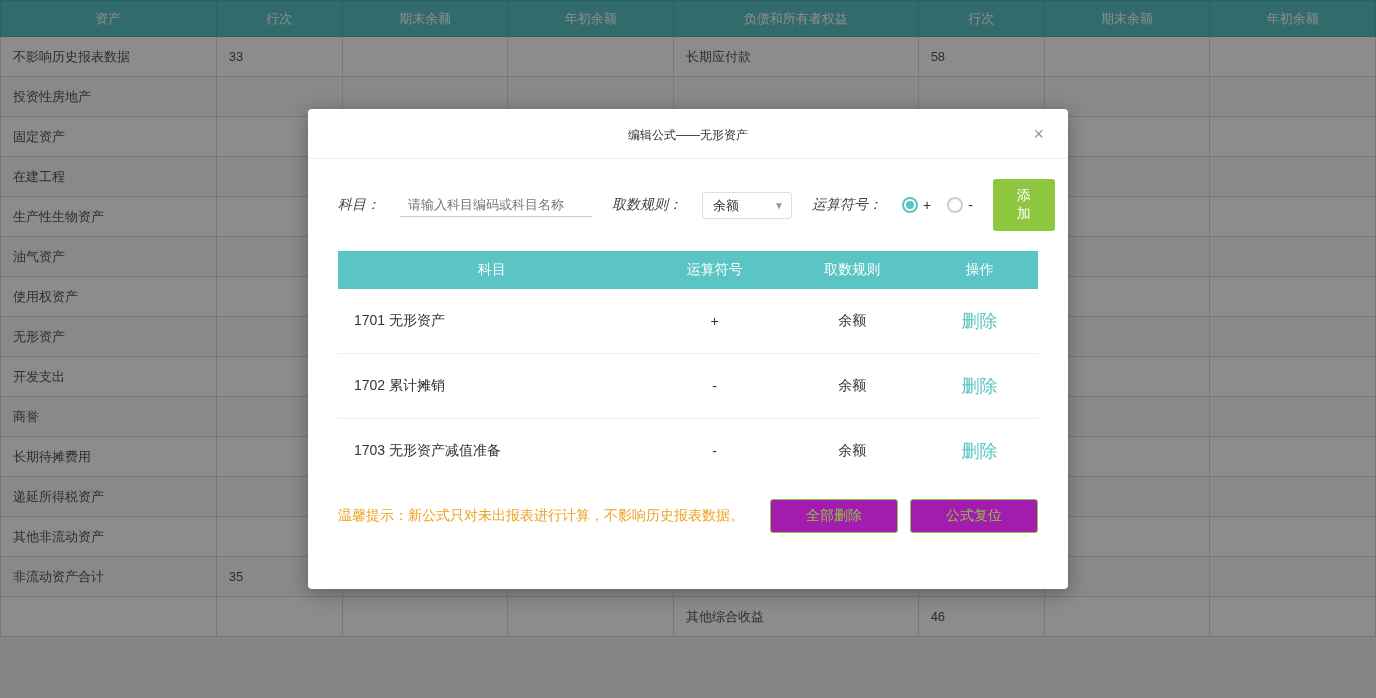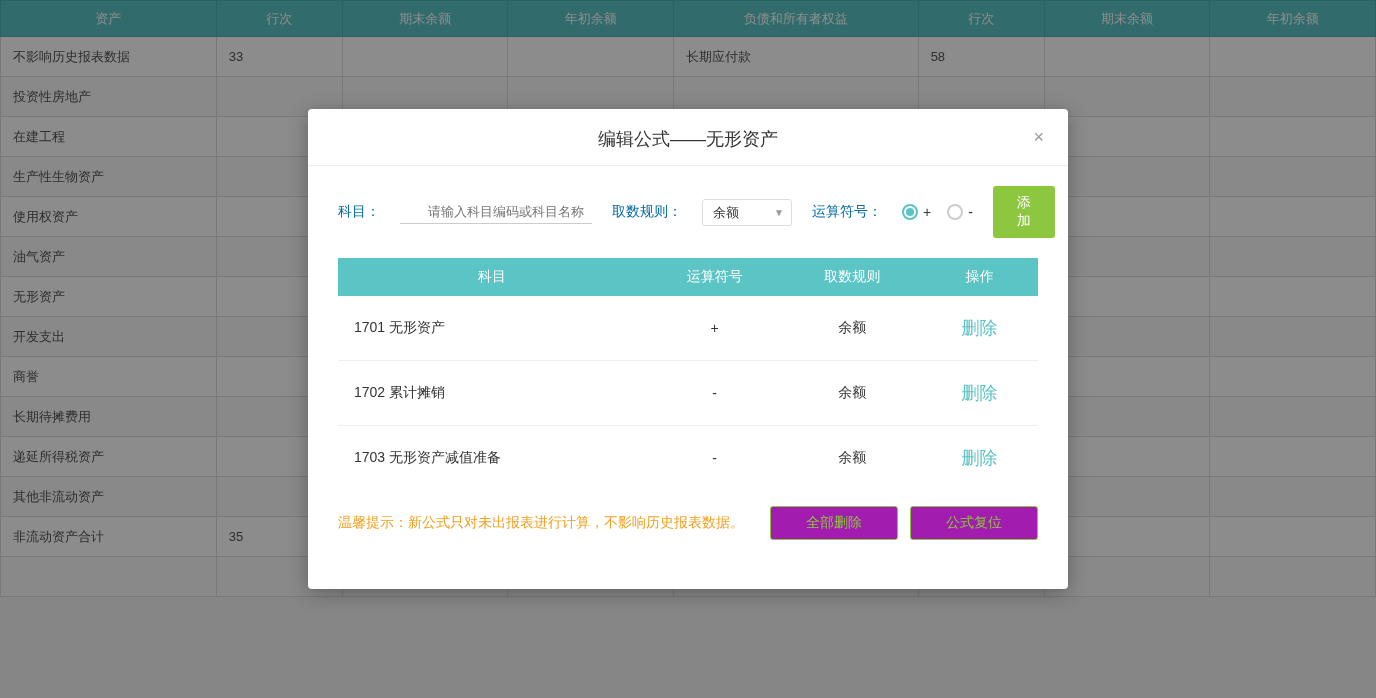--- a/index.html
+++ b/index.html
@@ -75,21 +75,21 @@
     .modal-header {
       display: flex;
       align-items: center;
       justify-content: center;
       padding: 18px 20px 14px;
       border-bottom: 1px solid #eee;
       position: relative;
     }
 
     .modal-title {
-      font-size: 18px;
+      font-size: 12px;
       color: #333;
       font-weight: normal;
     }
 
     .modal-close {
       position: absolute;
       right: 16px;
       top: 50%;
       transform: translateY(-50%);
       cursor: pointer;
@@ -103,35 +103,35 @@
 
     
     .form-row {
       display: flex;
       align-items: center;
       padding: 20px 30px 16px;
       gap: 20px;
     }
 
     .form-label {
-      color: #0369a1;
+      color: #404040;
       white-space: nowrap;
       font-size: 14px;
+      font-style: italic;
     }
 
     .form-input {
       border: none;
       border-bottom: 1px solid #ccc;
       outline: none;
       padding: 4px 8px;
       width: 220px;
       font-size: 13px;
       color: #999;
       background: transparent;
-      text-align: right;
     }
 
     .select-wrapper {
       position: relative;
       display: inline-flex;
       align-items: center;
     }
 
     .form-select {
       border: 1px solid #ddd;
@@ -317,51 +317,61 @@
           <td>投资性房地产</td>
           <td></td>
           <td></td>
           <td></td>
           <td></td>
           <td></td>
           <td></td>
           <td></td>
         </tr>
         <tr>
+          <td>固定资产</td>
+          <td></td>
+          <td></td>
+          <td></td>
+          <td></td>
+          <td></td>
+          <td></td>
+          <td></td>
+        </tr>
+        <tr>
           <td>在建工程</td>
           <td></td>
           <td></td>
           <td></td>
           <td></td>
           <td></td>
           <td></td>
           <td></td>
         </tr>
         <tr>
           <td>生产性生物资产</td>
           <td></td>
           <td></td>
           <td></td>
           <td></td>
           <td></td>
           <td></td>
           <td></td>
         </tr>
         <tr>
+          <td>油气资产</td>
+          <td></td>
+          <td></td>
+          <td></td>
+          <td></td>
+          <td></td>
+          <td></td>
+          <td></td>
+        </tr>
+        <tr>
           <td>使用权资产</td>
-          <td></td>
-          <td></td>
-          <td></td>
-          <td></td>
-          <td></td>
-          <td></td>
-          <td></td>
-        </tr>
-        <tr>
-          <td>油气资产</td>
           <td></td>
           <td></td>
           <td></td>
           <td></td>
           <td></td>
           <td></td>
           <td></td>
         </tr>
         <tr>
           <td>无形资产</td>

